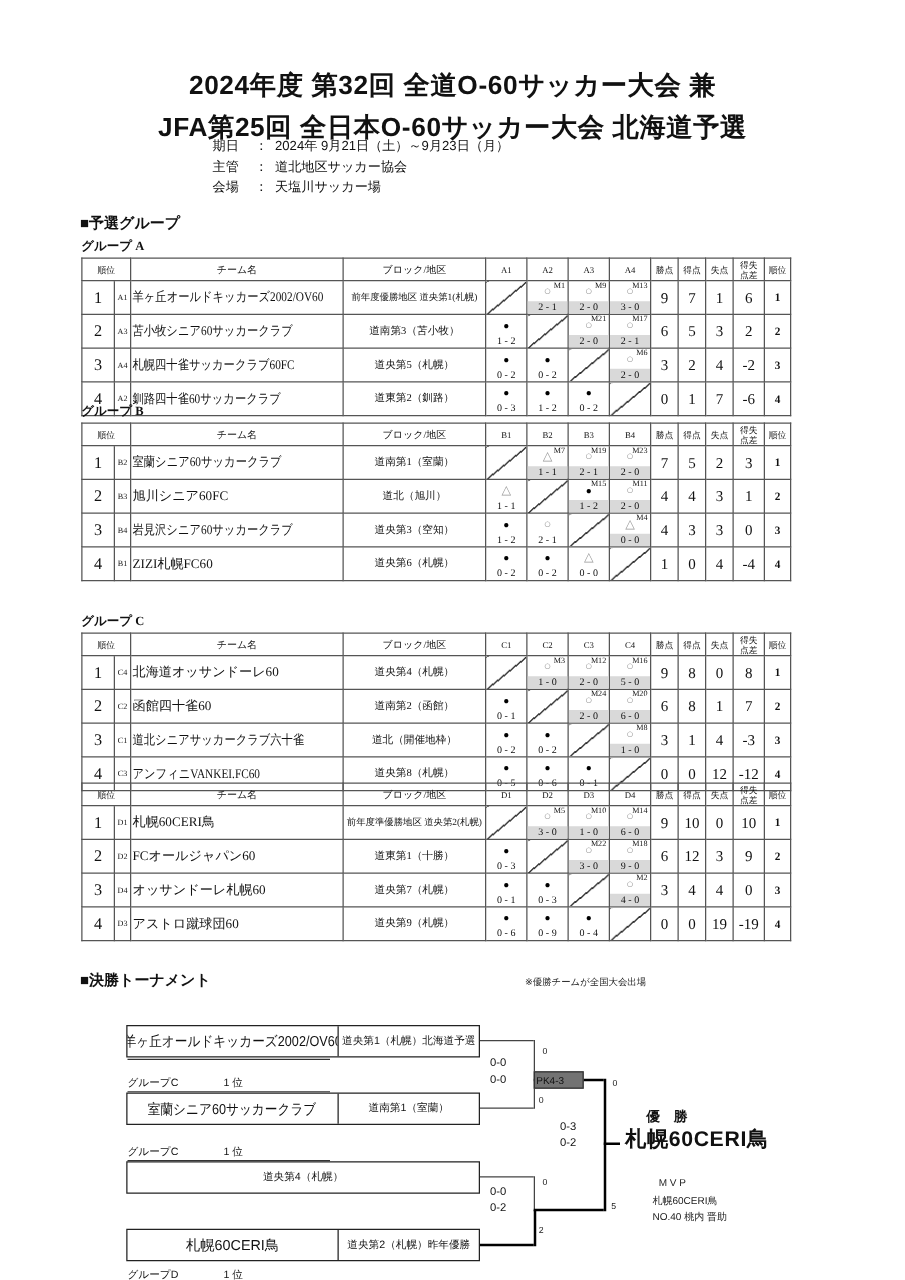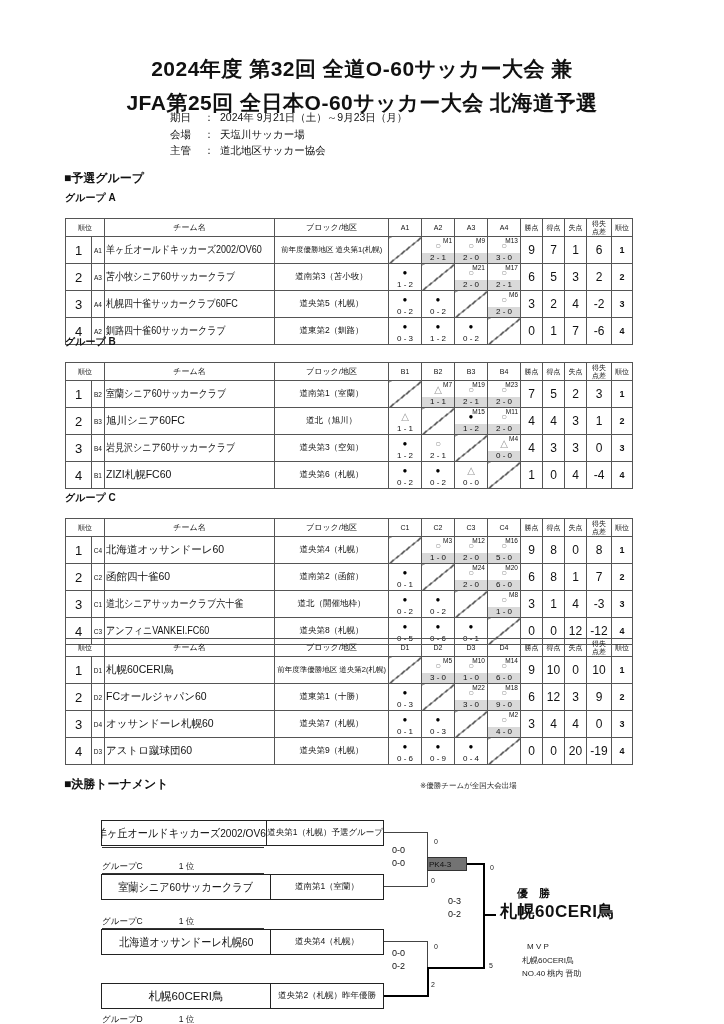--- a/index.html
+++ b/index.html
@@ -9,23 +9,23 @@
          font-weight:bold;font-size:21px;line-height:34px;letter-spacing:.5px;}
   .info{position:absolute;top:109px;left:170px;font-size:10.5px;line-height:16.5px;}
   .info .lbl{display:inline-block;width:28px;}
   .info .sep{display:inline-block;width:22px;text-align:center;}
   .sec{position:absolute;left:64px;font-size:12px;font-weight:bold;}
   .sec1{top:170px;}
   .sec2{top:776px;}
   .note{position:absolute;top:781px;left:420px;font-size:7.5px;color:#222;}
 
   
-  .group{position:absolute;left:65px;width:567px;}
+  .group{position:absolute;left:65px;width:567px;font-family:Liberation Serif, serif;}
   .glabel{font-size:10px;font-weight:bold;height:12px;line-height:12px;}
-  .group table{border-collapse:collapse;width:567px;table-layout:fixed;margin-top:14px;}
+  .group table{border-collapse:collapse;width:567px;table-layout:fixed;margin-top:2px;}
   .group th,.group td{border:1px solid #555;padding:0;overflow:hidden;}
   .group th{font-size:7px;font-weight:normal;height:17px;text-align:center;line-height:8px;}
   .group td{height:26px;}
   td.rank{font-size:13px;text-align:center;}
   td.code{font-size:6.5px;text-align:center;}
   td.team{font-size:10.5px;text-align:left;padding:0 1px;white-space:nowrap;}
   td.team .cond{display:inline-block;transform:scaleX(.86);transform-origin:0 50%;white-space:nowrap;}
   td.block{font-size:8.5px;text-align:center;white-space:nowrap;}
   td.block.small{font-size:7.5px;}
   td.st{font-size:12px;text-align:center;}
@@ -67,24 +67,24 @@
   <div class="title">
     <div>2024年度 第32回 全道O-60サッカー大会  兼</div>
     <div>JFA第25回 全日本O-60サッカー大会 北海道予選</div>
   </div>
 
   <div class="info">
     <div>
       <span class="lbl">期日</span><span class="sep">：</span><span>2024年 9月21日（土）～9月23日（月）</span>
     </div>
     <div>
-      <span class="lbl">会場</span><span class="sep">：</span><span>天塩川サッカー場</span>
+      <span class="lbl">主管</span><span class="sep">：</span><span>道北地区サッカー協会</span>
     </div>
     <div>
-      <span class="lbl">主管</span><span class="sep">：</span><span>道北地区サッカー協会</span>
+      <span class="lbl">会場</span><span class="sep">：</span><span>天塩川サッカー場</span>
     </div>
   </div>
 
   <div class="sec sec1">■予選グループ</div>
 
   <div id="groups">
       <div class="group" style="top:192px">
         <div class="glabel">グループ A</div>
         <table>
           <colgroup>
@@ -215,21 +215,21 @@
               <td class="mc diagcell"></td>
               <td class="st">0</td>
               <td class="st">1</td>
               <td class="st">7</td>
               <td class="st">-6</td>
               <td class="pos">4</td>
             </tr>
           </tbody>
         </table>
       </div>
-      <div class="group" style="top:336px">
+      <div class="group" style="top:324px">
         <div class="glabel">グループ B</div>
         <table>
           <colgroup>
             <col style="width:26px">
             <col style="width:13px">
             <col style="width:170px">
             <col style="width:114px">
             <col style="width:33px">
             <col style="width:33px">
             <col style="width:33px">
@@ -621,52 +621,49 @@
                 <span class="mark l">●</span>
                 <span class="sc">0 - 9</span>
               </td>
               <td class="mc">
                 <span class="mark l">●</span>
                 <span class="sc">0 - 4</span>
               </td>
               <td class="mc diagcell"></td>
               <td class="st">0</td>
               <td class="st">0</td>
-              <td class="st">20</td>
+              <td class="st">19</td>
               <td class="st">-19</td>
               <td class="pos">4</td>
             </tr>
           </tbody>
         </table>
       </div>
     </div>
 
   <div class="sec sec2">■決勝トーナメント</div>
   <div class="note">※優勝チームが全国大会出場</div>
 
   <div id="bracket">
       <div class="blabel" style="top:834px"><span>グループA</span><span class="seed">1 位</span></div>
       <div class="bbox" style="top:820px">
         <div class="bteam">
           <span class="cond">羊ヶ丘オールドキッカーズ2002/OV60</span>
         </div>
-        <div class="bblock">道央第1（札幌）予選グループ</div>
+        <div class="bblock">道央第1（札幌）北海道予選</div>
       </div>
       <div class="blabel" style="top:860px"><span>グループC</span><span class="seed">1 位</span></div>
       <div class="bbox" style="top:874px">
         <div class="bteam">
           <span class="cond">室蘭シニア60サッカークラブ</span>
         </div>
         <div class="bblock">道南第1（室蘭）</div>
       </div>
       <div class="blabel" style="top:915px"><span>グループC</span><span class="seed">1 位</span></div>
       <div class="bbox" style="top:929px">
-        <div class="bteam">
-          <span class="cond">北海道オッサンドーレ札幌60</span>
-        </div>
         <div class="bblock">道央第4（札幌）</div>
       </div>
       <div class="blabel" style="top:1013px"><span>グループD</span><span class="seed">1 位</span></div>
       <div class="bbox" style="top:983px">
         <div class="bteam">札幌60CERI鳥</div>
         <div class="bblock">道央第2（札幌）昨年優勝</div>
       </div>
       <div class="line" style="left:384px;top:832px;width:43px;height:1px"></div>
       <div class="line" style="left:384px;top:886px;width:43px;height:1px"></div>
       <div class="line" style="left:427px;top:832px;width:1px;height:55px"></div>

